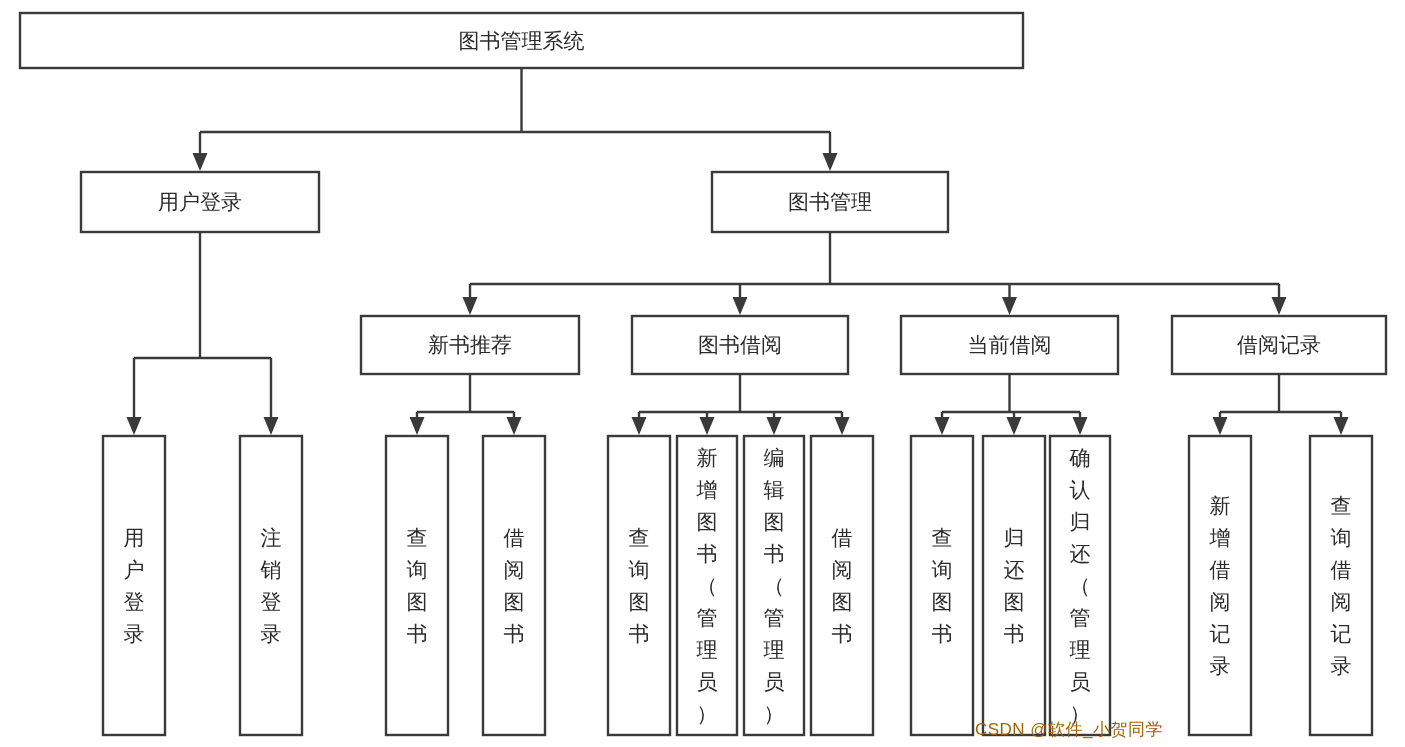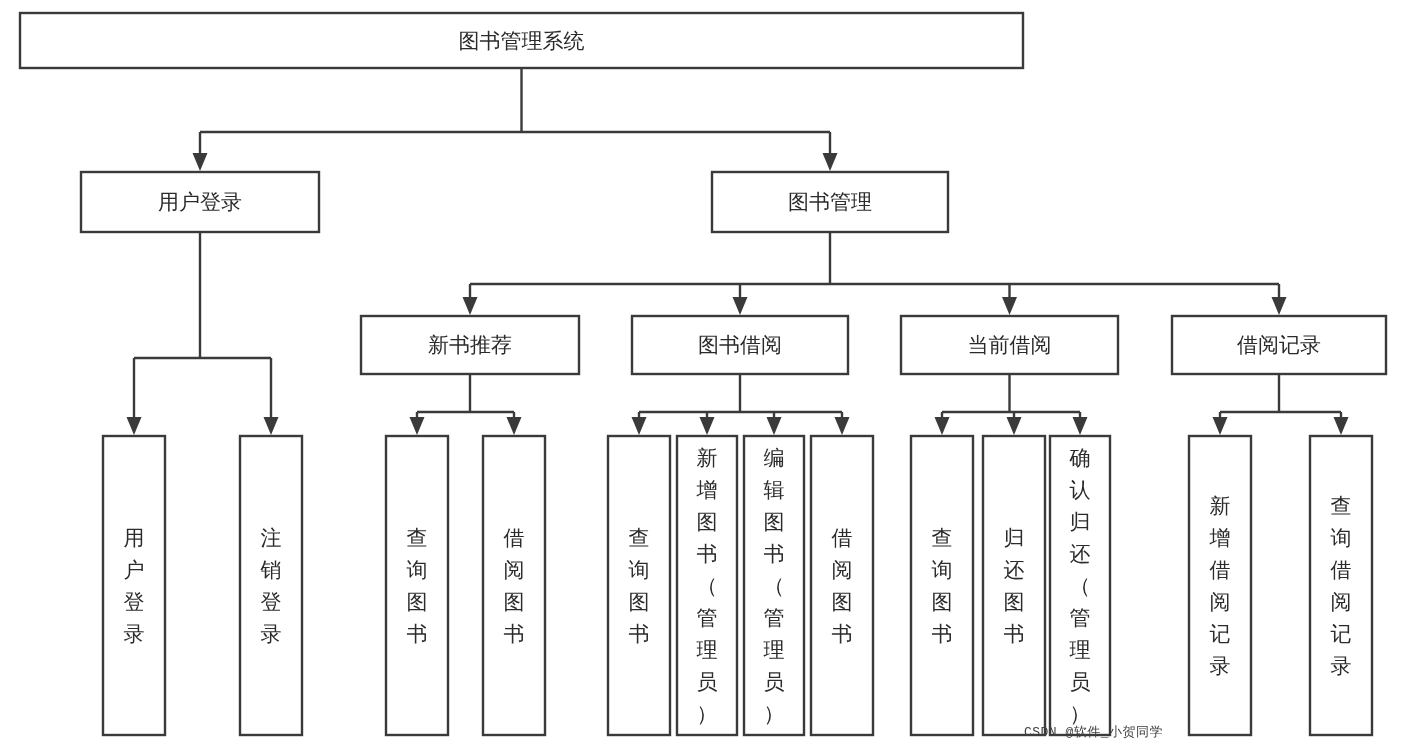--- a/index.html
+++ b/index.html
@@ -53,23 +53,23 @@
   .node-label-vertical {
     fill: #2b2b2b;
     font-family: "DejaVu Sans", "Liberation Sans", sans-serif;
     font-size: 21px;
     text-anchor: middle;
   }
   .watermark {
     position: absolute;
     right: 8px;
     bottom: 6px;
-    font-family: Liberation Mono, monospace;
-    font-size: 13px;
-    color: #404040;
+    font-family: Liberation Sans, sans-serif;
+    font-size: 17px;
+    color: #a16207;
     letter-spacing: 0.5px;
     white-space: nowrap;
     pointer-events: none;
   }
 </style>
 </head>
 <body>
 
 <div id="diagram-root">
   <svg id="tree-svg" viewBox="0 0 1405 747" xmlns="http://www.w3.org/2000/svg">

